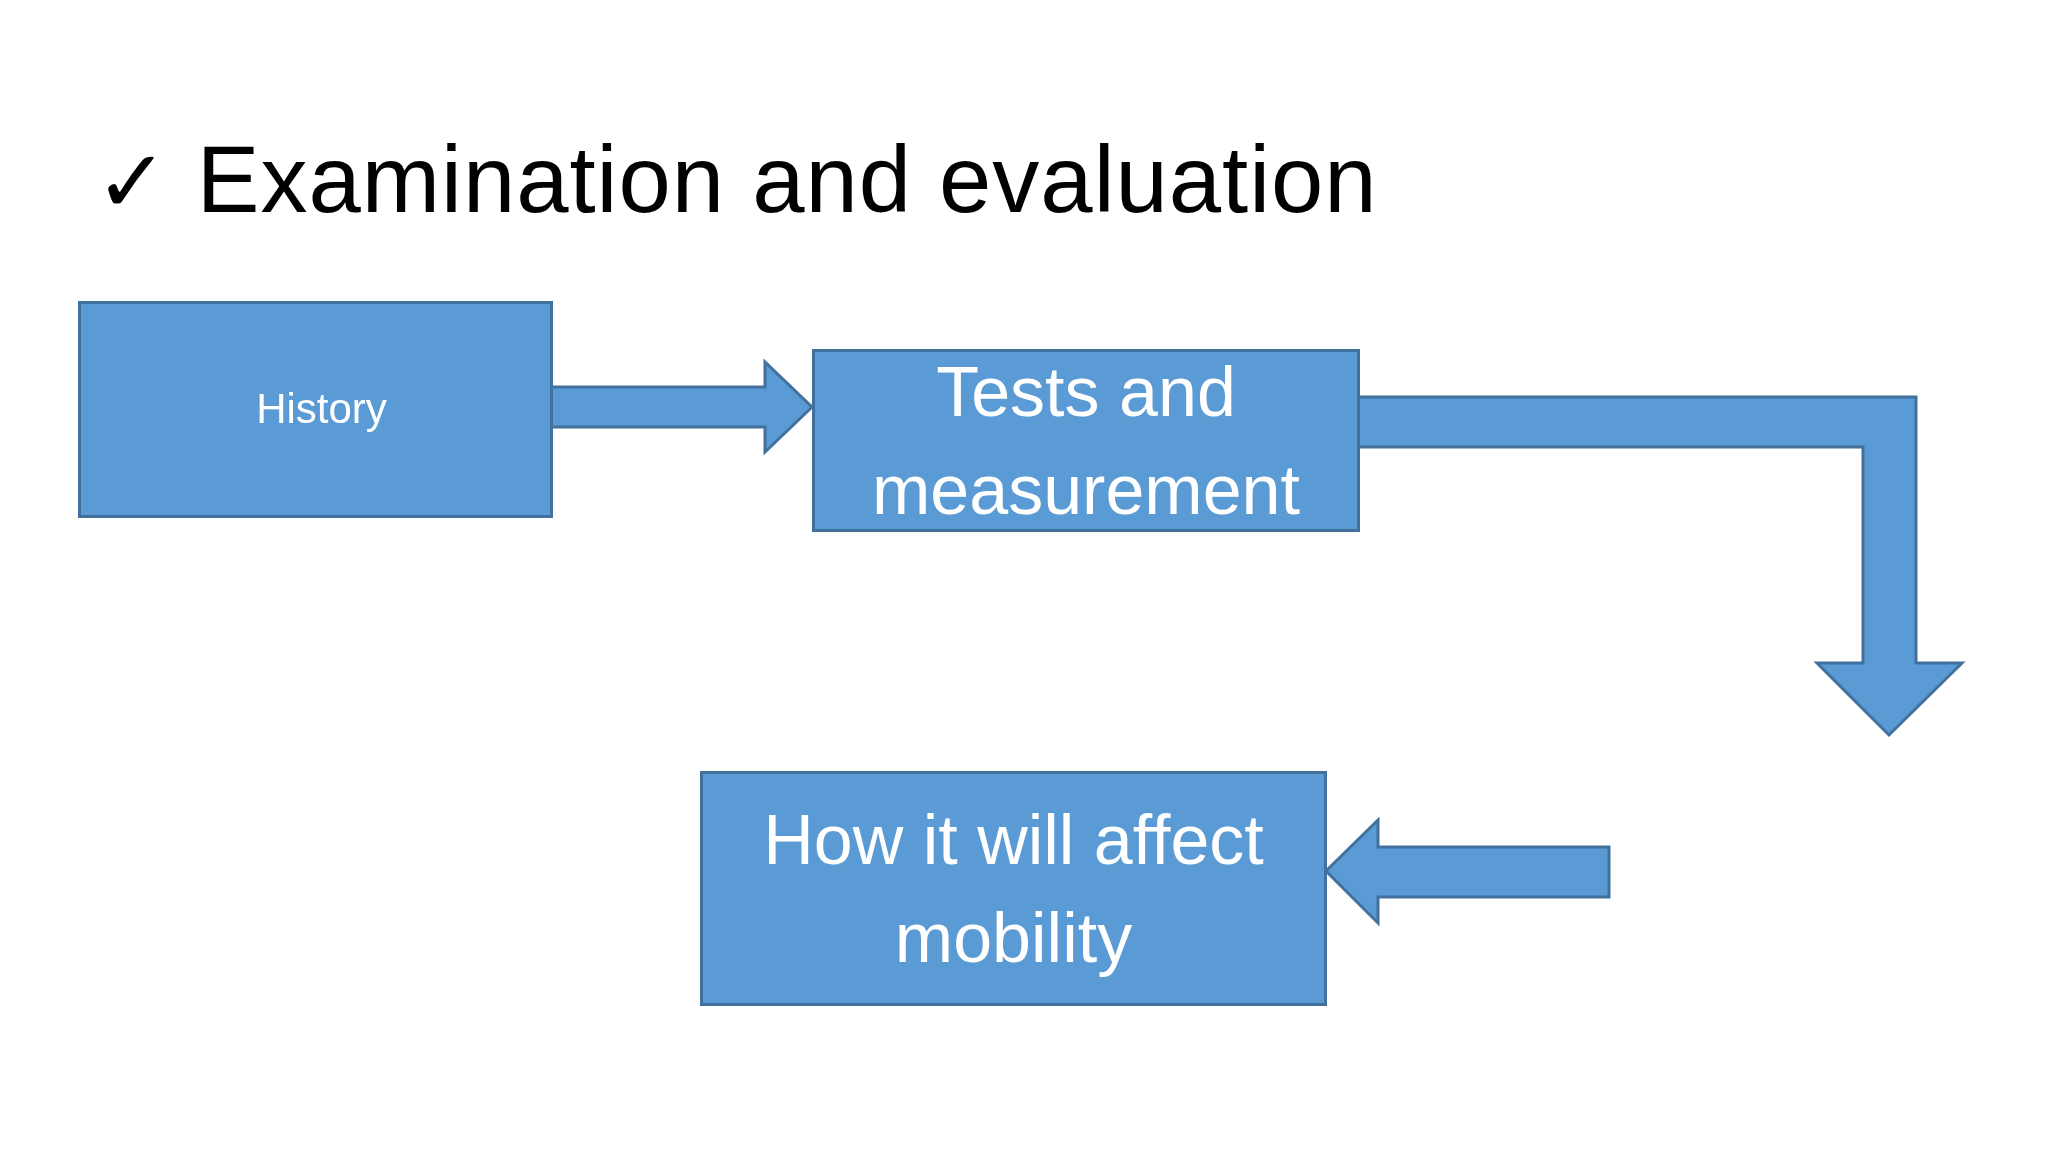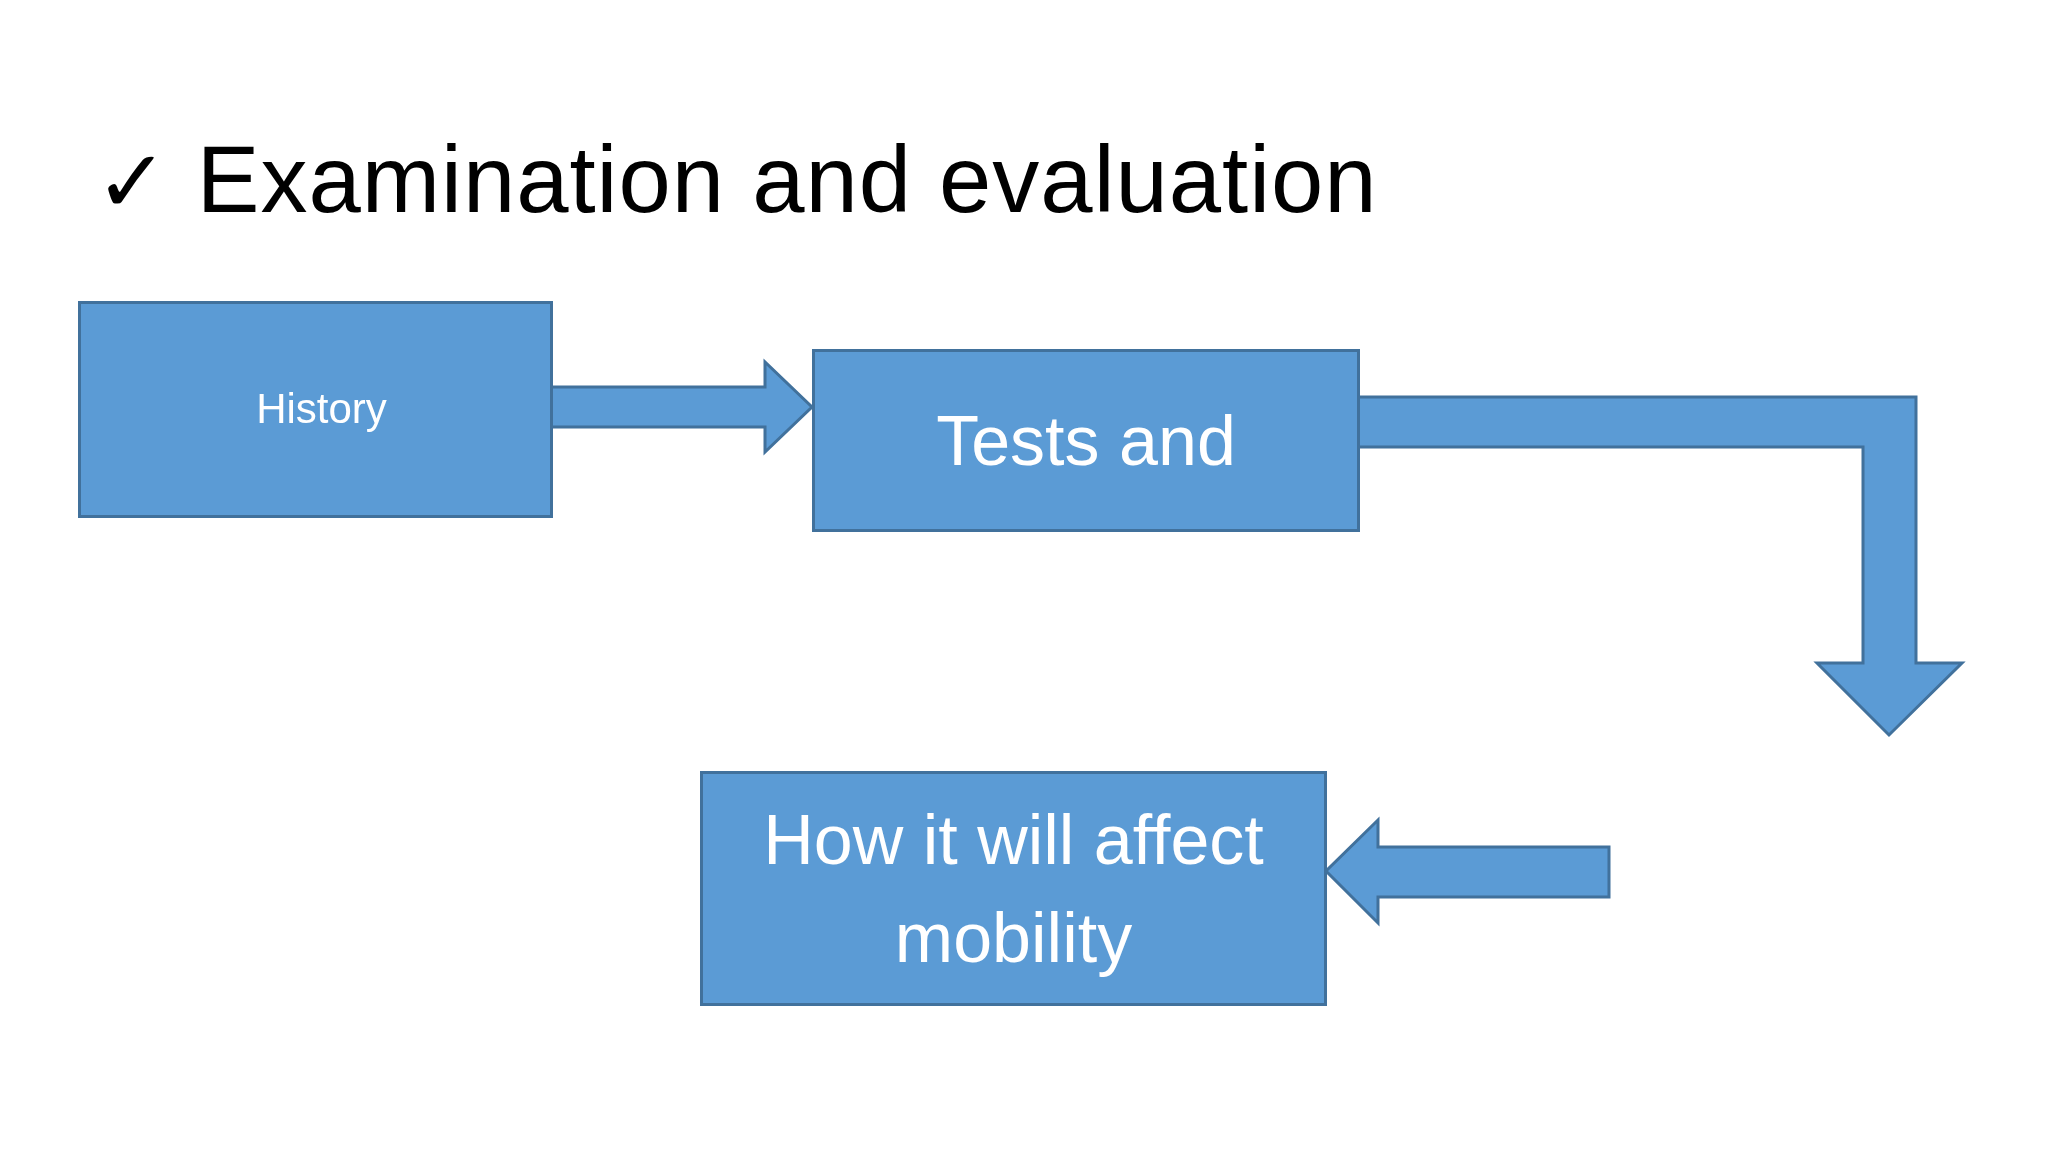--- a/index.html
+++ b/index.html
@@ -96,20 +96,21 @@
     <polygon points="1358,397 1916,397 1916,663 1962,663 1889,735 1817,663 1863,663 1863,447 1358,447"></polygon>
     <polygon points="1609,847 1378,847 1378,820 1326,871 1378,923 1378,897 1609,897"></polygon>
   </svg>
 
   <div class="node node-history">
     <span class="line">History</span>
   </div>
 
   <div class="node node-tests">
     <span class="line">Tests and</span>
+    <span class="line">measurement</span>
   </div>
 
 
   <div class="node node-mobility">
     <span class="line">How it will affect</span>
     <span class="line">mobility</span>
   </div>
 
 </div>
 

